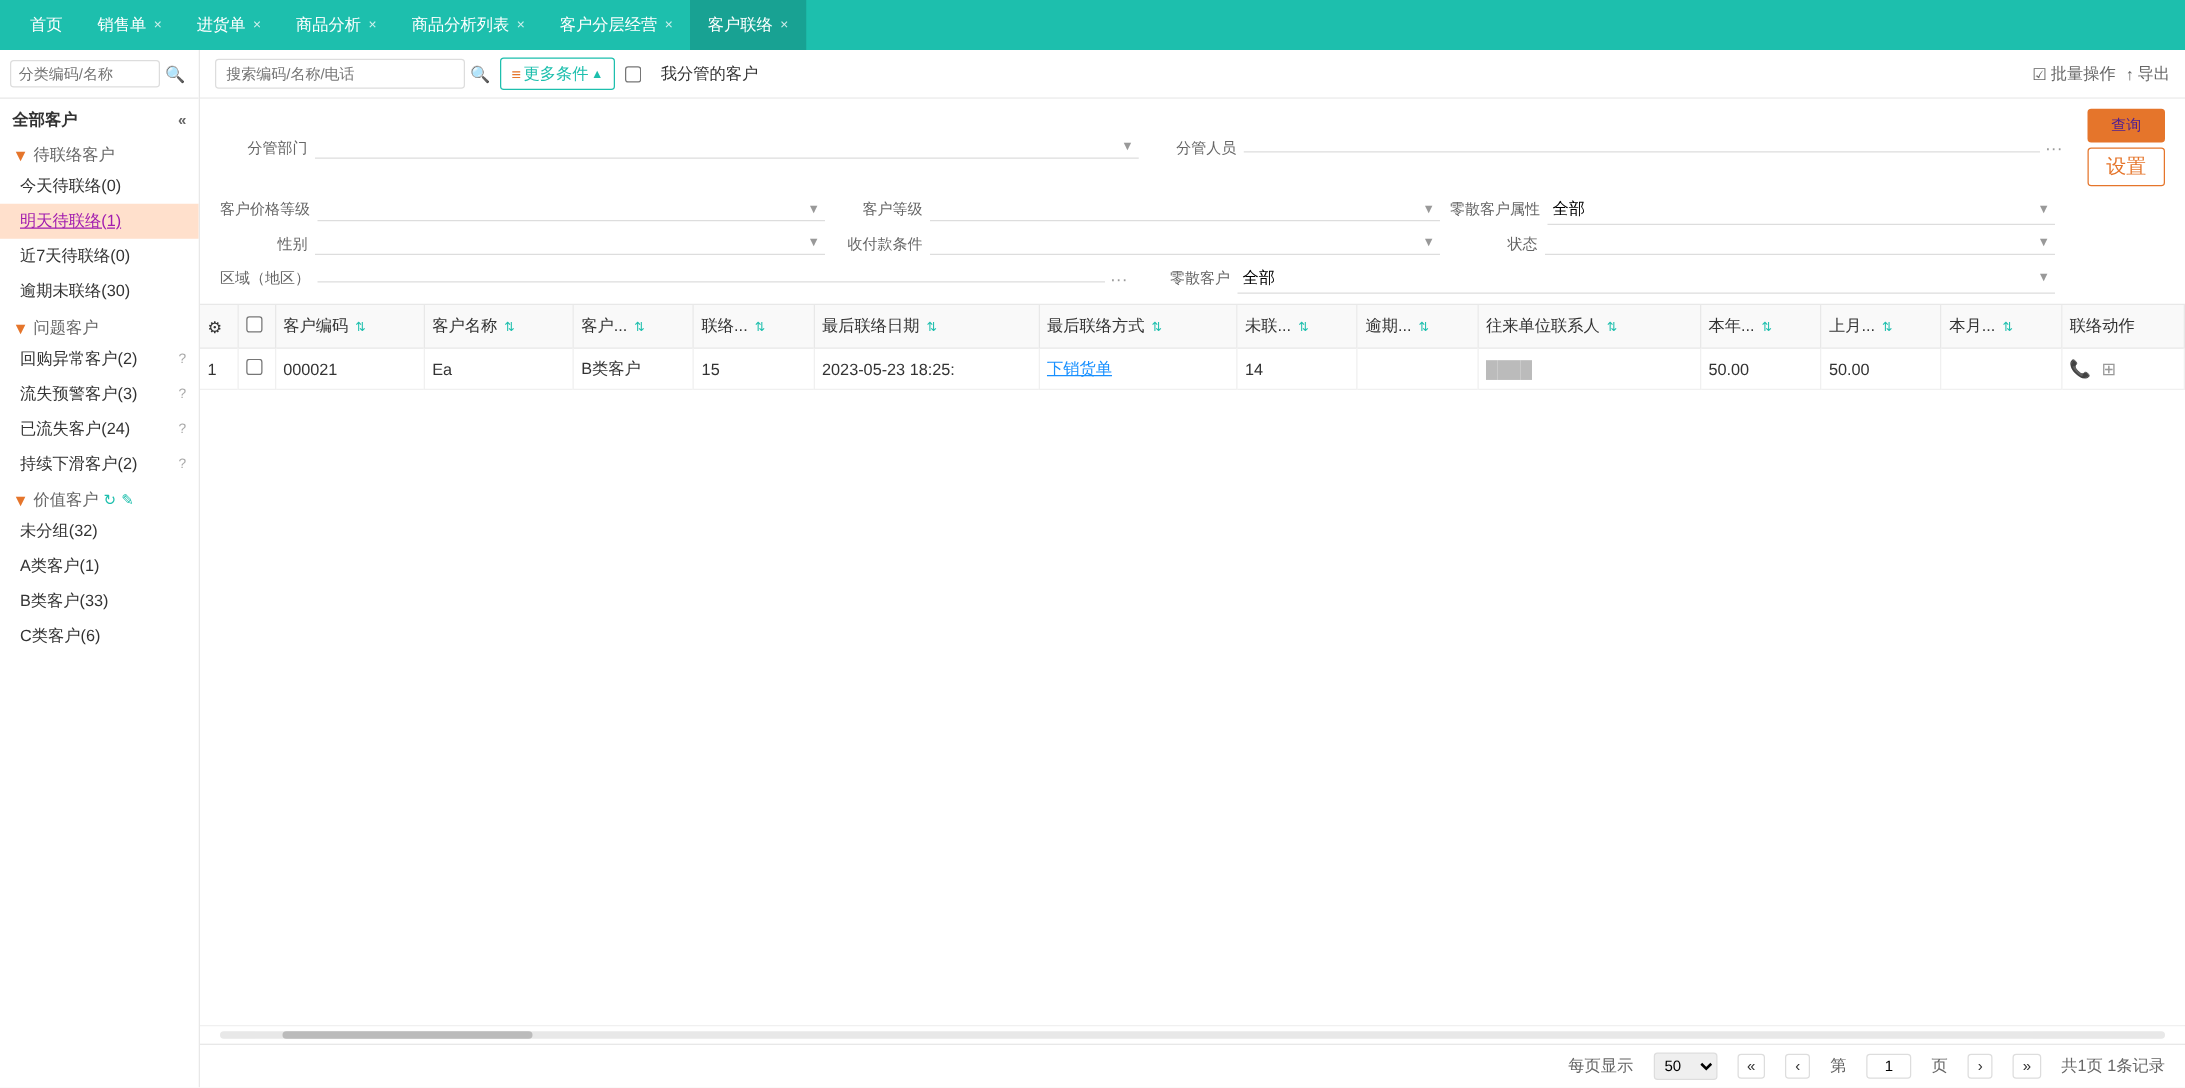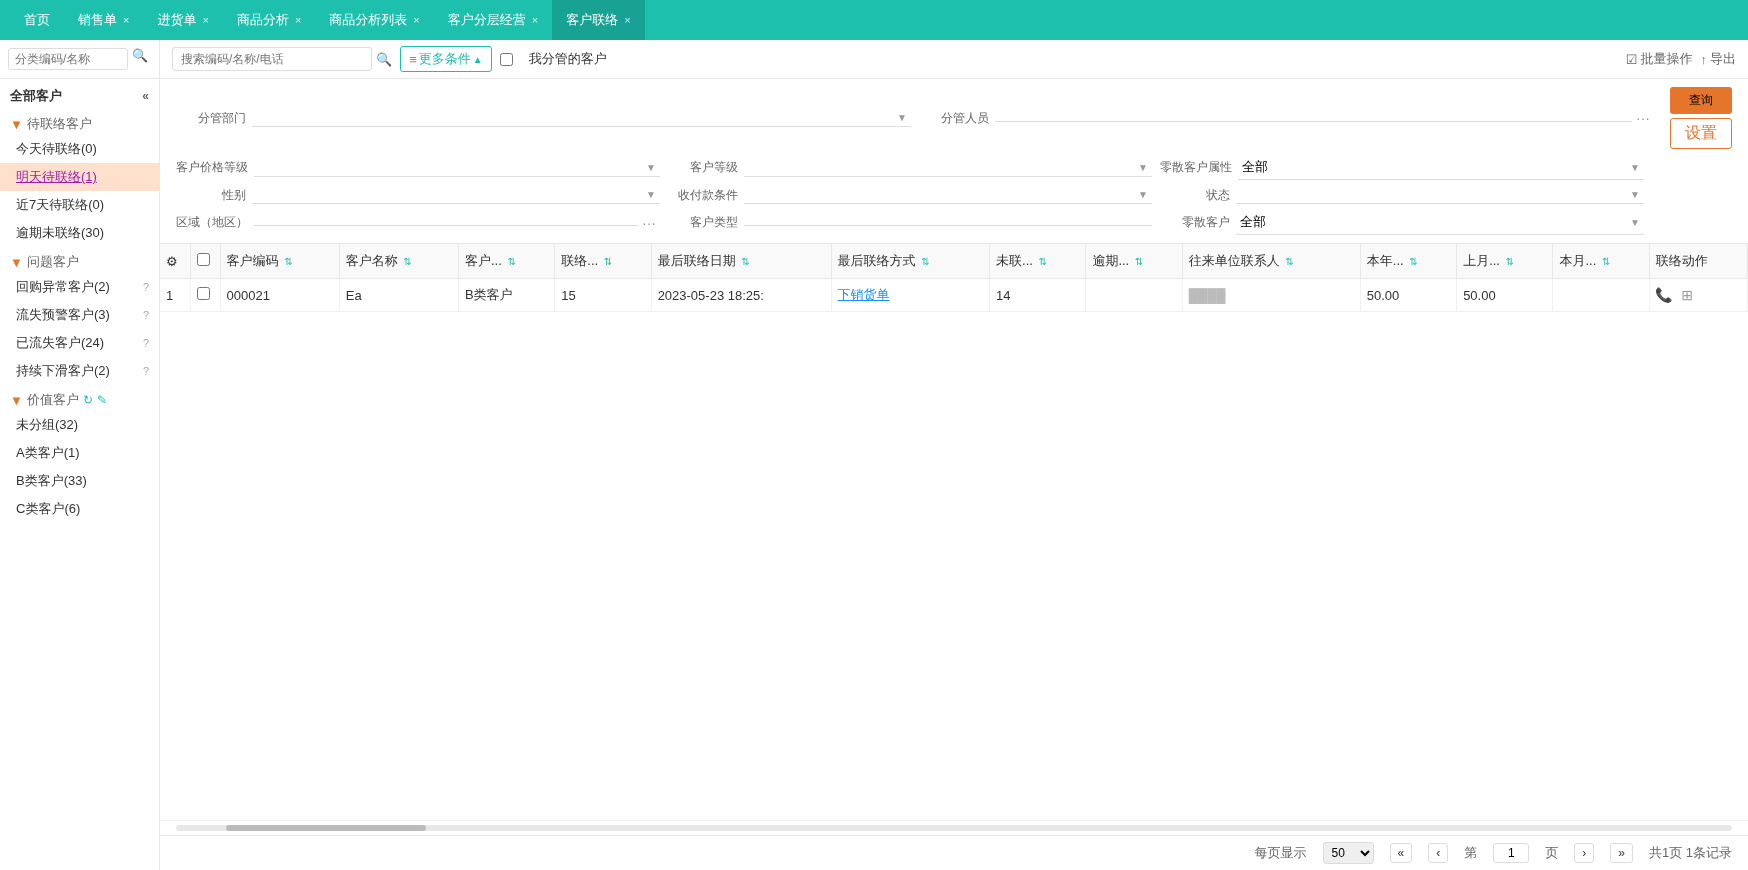--- a/index.html
+++ b/index.html
@@ -42,20 +42,21 @@
     .sidebar {
       width: 160px;
       background: #fff;
       border-right: 1px solid #e8e8e8;
       overflow-y: auto;
       flex-shrink: 0;
     }
     .sidebar-search {
       padding: 8px;
       display: flex;
+      align-items: center;
       border-bottom: 1px solid #e8e8e8;
     }
     .sidebar-search input {
       border: 1px solid #ddd;
       border-radius: 3px;
       padding: 3px 6px;
       width: 120px;
       font-size: 12px;
       outline: none;
     }
@@ -222,21 +223,21 @@
     .filter-select-arrow { color: #999; font-size: 10px; }
     .filter-ellipsis { color: #999; font-size: 14px; cursor: pointer; padding: 0 4px; }
     .filter-actions {
       display: flex;
       flex-direction: column;
       gap: 4px;
       margin-left: 8px;
     }
     .btn-query {
       background: #e5752b;
-      color: #000000;
+      color: #4c1d95;
       border: none;
       border-radius: 3px;
       padding: 5px 16px;
       cursor: pointer;
       font-size: 12px;
     }
     .btn-settings {
       background: #fff;
       color: #e5752b;
       border: 1px solid #e5752b;
@@ -536,27 +537,20 @@
         </div>
         <div style="width:80px;"></div>
       </div>
       <div class="filter-row">
         <div class="filter-field">
           <span class="filter-label">区域（地区）</span>
           <div class="filter-select">
             <span></span>
           </div>
           <span class="filter-ellipsis">···</span>
-        </div>
-        <div class="filter-field">
-          <span class="filter-label">客户类型</span>
-          <div class="filter-select">
-            <span></span>
-              <span class="filter-select-arrow"></span>
-          </div>
         </div>
         <div class="filter-field">
           <span class="filter-label">零散客户</span>
           <div class="filter-select">
             <span>全部</span>
               <span class="filter-select-arrow">▼</span>
           </div>
         </div>
         <div style="width:80px;"></div>
       </div>

